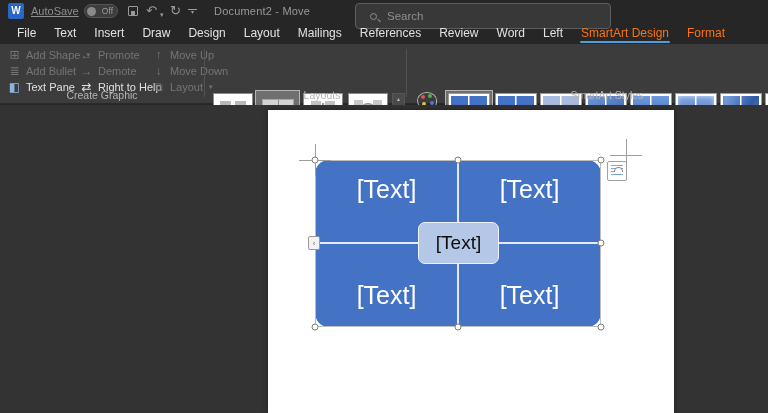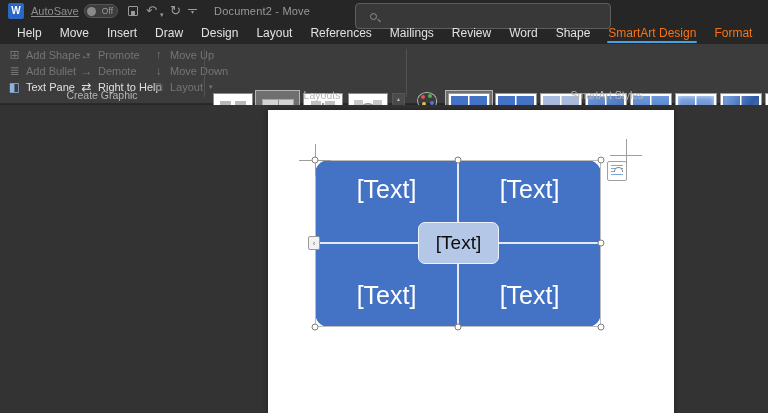--- a/index.html
+++ b/index.html
@@ -142,35 +142,36 @@
       <span class="autosave-state">Off</span>
     </div>
     <span class="icon-save"></span>
     <span class="qat-icon icon-undo">↶</span>
     <span class="qat-icon icon-undo-caret">▾</span>
     <span class="qat-icon icon-redo">↻</span>
     <span class="icon-qam">▾</span>
     <span class="doc-title">Document2 - Move</span>
     <div class="search-box">
       <span class="search-icon"></span>
+      <input class="search-input" placeholder="Search" style="">
     </div>
   </div>
 
   <div class="tabrow">
-    <span class="tab">Help</span>
-    <span class="tab">Move</span>
+    <span class="tab">File</span>
+    <span class="tab">Text</span>
     <span class="tab">Insert</span>
     <span class="tab">Draw</span>
     <span class="tab">Design</span>
     <span class="tab">Layout</span>
+    <span class="tab">Mailings</span>
     <span class="tab">References</span>
-    <span class="tab">Mailings</span>
     <span class="tab">Review</span>
     <span class="tab">Word</span>
-    <span class="tab">Shape</span>
+    <span class="tab">Left</span>
     <span class="tab accent active">SmartArt Design</span>
     <span class="tab accent">Format</span>
   </div>
 
   <div class="ribbon">
 
     <div class="rbtn dis" style="left:8px;top:3px;">
       <span class="gi">⊞</span>
       <span>Add Shape</span>
       <span class="caret">▾</span>

